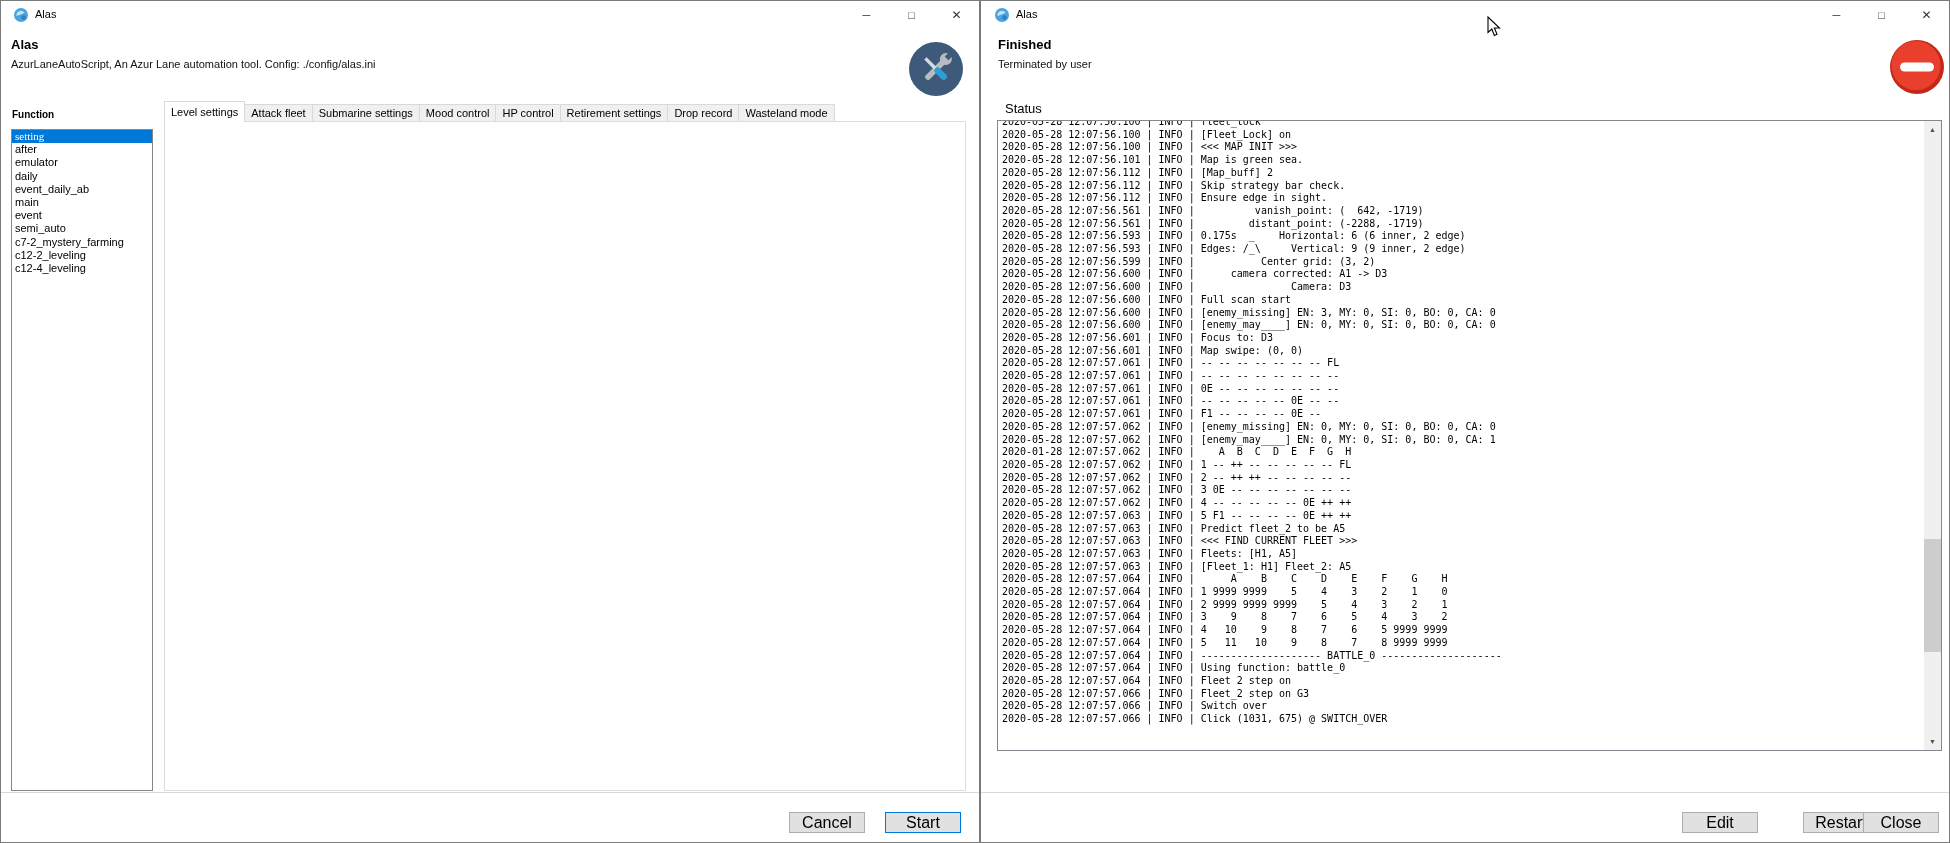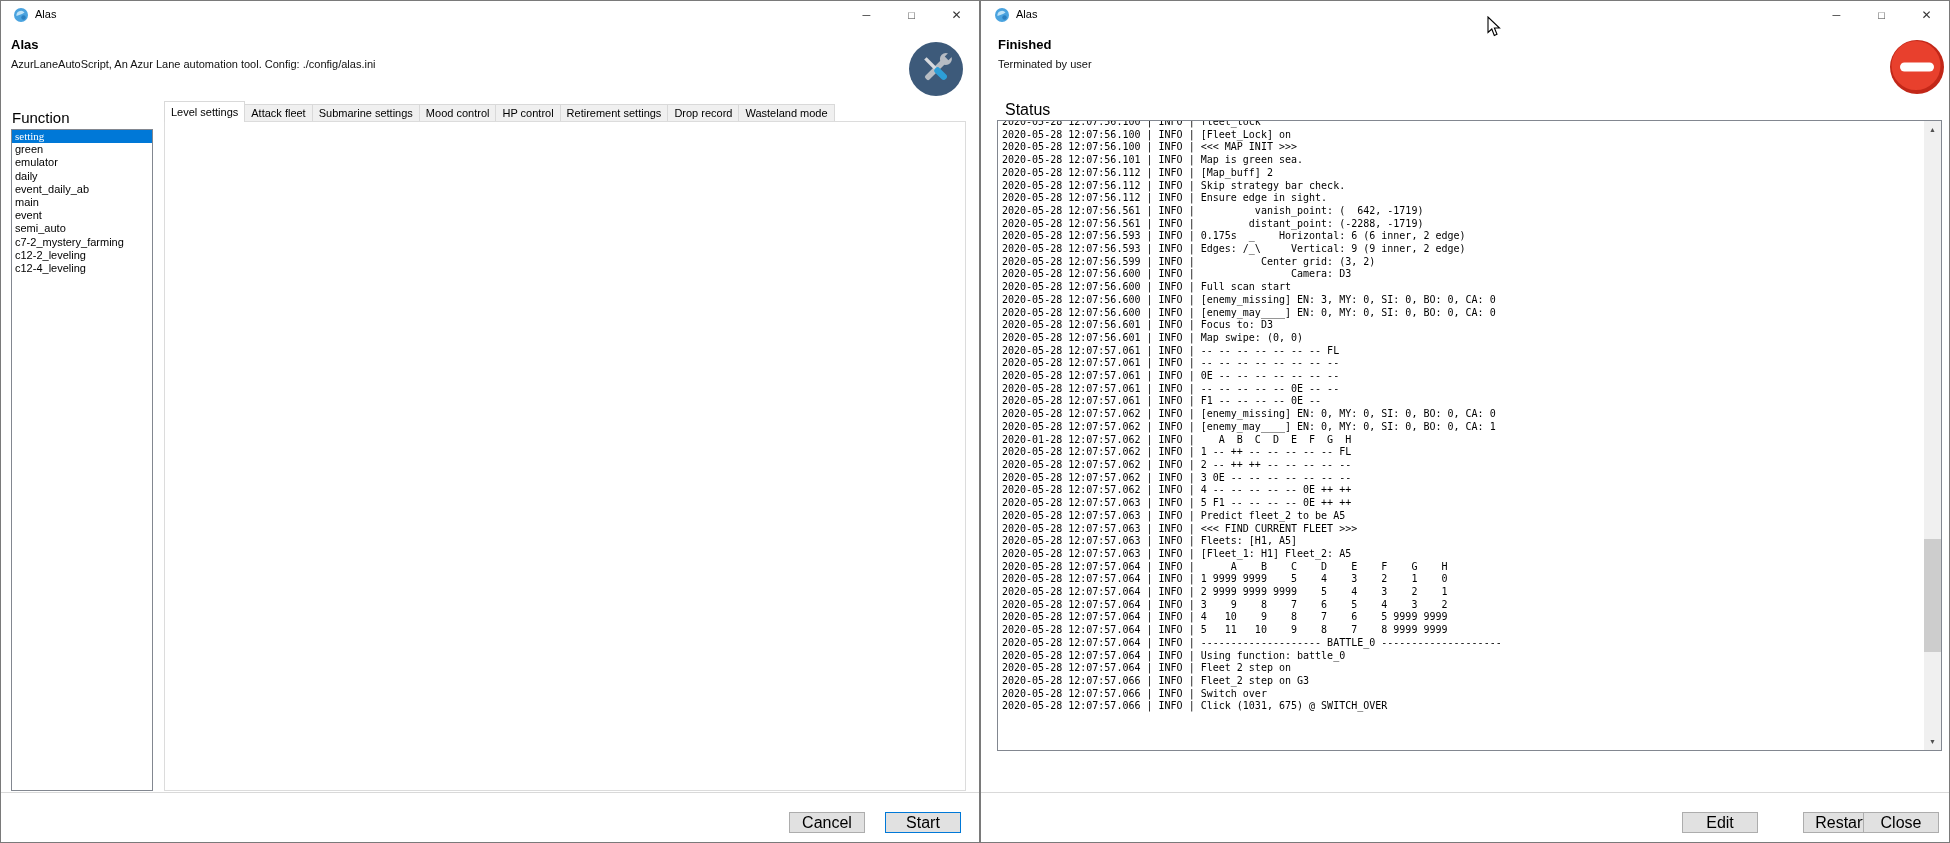--- a/index.html
+++ b/index.html
@@ -12,21 +12,21 @@
   .tbtitle{position:absolute;left:34px;top:7px;font-size:11px;color:#000;}
   .tbtns{position:absolute;right:0;top:0;display:flex;}
   .tbtn{width:45px;height:28px;display:flex;align-items:center;justify-content:center;
         font-size:11px;color:#333;cursor:default;}
   .tbtn.close-btn{font-size:12px;}
   
   .hdr-title{position:absolute;font-size:13px;font-weight:bold;}
   .hdr-sub{position:absolute;font-size:11px;color:#111;}
   .bigicon{position:absolute;width:56px;height:56px;}
   
-  .func-label{position:absolute;left:11px;top:108px;font-size:15px;font-weight:normal;}
+  .func-label{position:absolute;left:11px;top:108px;font-size:10px;font-weight:bold;}
   .listbox{position:absolute;left:10px;top:128px;width:142px;height:662px;background:#fff;
            border:1px solid #828790;box-sizing:border-box;overflow:hidden;}
   .list-item{height:13.2px;line-height:13.2px;font-size:11px;padding-left:3px;white-space:nowrap;cursor:default;}
   .list-item.selected{background:#0078d7;color:#fff;font-family:Liberation Serif, serif;}
   
   .tabstrip{position:absolute;left:163px;top:103px;display:flex;align-items:flex-end;height:18px;}
   .tab{height:17px;line-height:17px;padding:0 6px;font-size:11px;background:#f0f0f0;
        border:1px solid #d9d9d9;border-bottom:none;margin-right:-1px;white-space:nowrap;cursor:default;}
   .tab.active{background:#fff;height:20px;line-height:20px;position:relative;z-index:3;}
   .panel{position:absolute;left:163px;top:120px;width:802px;height:670px;background:#fff;
@@ -41,21 +41,21 @@
       font-size:11px;display:flex;align-items:center;padding-left:5px;cursor:default;}
   .dd .chev{position:absolute;right:7px;top:7px;width:7px;height:7px;font-size:9px;color:#444;line-height:7px;}
   .tin{position:absolute;height:19px;border:1px solid #7a7a7a;box-sizing:border-box;font-size:11px;
        padding:0 0 0 5px;font-family:"Liberation Sans",sans-serif;background:#fff;outline:none;}
   .footline{position:absolute;left:0;right:0;top:791px;height:1px;background:#d9d9d9;}
   .btn{position:absolute;top:811px;width:76px;height:21px;background:#e1e1e1;border:1px solid #adadad;
        box-sizing:border-box;font-size:16px;font-family:"Liberation Sans",sans-serif;cursor:default;
        display:flex;align-items:center;justify-content:center;padding:0;}
   .btn.default{border-color:#0078d7;}
   
-  .status-label{position:absolute;left:24px;top:100px;font-size:16px;}
+  .status-label{position:absolute;left:24px;top:100px;font-size:13px;}
   .logbox{position:absolute;left:16px;top:119px;width:945px;height:631px;background:#fff;
           border:1px solid #828790;box-sizing:border-box;overflow:hidden;}
   .log-lines{margin:-5px 0 0 4px;}
   .log-line{font-family:"DejaVu Sans Mono",monospace;font-size:10px;line-height:12.7px;
             white-space:pre;color:#000;}
   .vscroll{position:absolute;top:0;right:0;bottom:0;width:17px;background:#f0f0f0;}
   .varrow{position:absolute;left:0;width:17px;height:17px;display:flex;align-items:center;
           justify-content:center;font-size:7px;color:#505050;cursor:default;}
   .vthumb{position:absolute;left:0;width:17px;background:#cdcdcd;cursor:default;}
   #cursor{position:absolute;left:1487px;top:16px;z-index:50;pointer-events:none;}
@@ -95,21 +95,21 @@
         <g transform="rotate(-45 28 28)">
           <rect x="26.3" y="13" width="3.4" height="16" fill="#d7dade"></rect>
           <rect x="24.8" y="27" width="6.4" height="15" rx="3" fill="#2d9fd8"></rect>
         </g>
       </svg>
     </span>
 
     <div class="func-label">Function</div>
     <div class="listbox">
         <div class="list-item selected">setting</div>
-        <div class="list-item">green</div>
+        <div class="list-item">after</div>
         <div class="list-item">emulator</div>
         <div class="list-item">daily</div>
         <div class="list-item">event_daily_ab</div>
         <div class="list-item">main</div>
         <div class="list-item">event</div>
         <div class="list-item">semi_auto</div>
         <div class="list-item">c7-2_mystery_farming</div>
         <div class="list-item">c12-2_leveling</div>
         <div class="list-item">c12-4_leveling</div>
       </div>
@@ -212,20 +212,21 @@
           <div class="log-line">2020-05-28 12:07:56.100 | INFO | &lt;&lt;&lt; MAP INIT &gt;&gt;&gt;</div>
           <div class="log-line">2020-05-28 12:07:56.101 | INFO | Map is green sea.</div>
           <div class="log-line">2020-05-28 12:07:56.112 | INFO | [Map_buff] 2</div>
           <div class="log-line">2020-05-28 12:07:56.112 | INFO | Skip strategy bar check.</div>
           <div class="log-line">2020-05-28 12:07:56.112 | INFO | Ensure edge in sight.</div>
           <div class="log-line">2020-05-28 12:07:56.561 | INFO |          vanish_point: (  642, -1719)</div>
           <div class="log-line">2020-05-28 12:07:56.561 | INFO |         distant_point: (-2288, -1719)</div>
           <div class="log-line">2020-05-28 12:07:56.593 | INFO | 0.175s  _    Horizontal: 6 (6 inner, 2 edge)</div>
           <div class="log-line">2020-05-28 12:07:56.593 | INFO | Edges: /_\     Vertical: 9 (9 inner, 2 edge)</div>
           <div class="log-line">2020-05-28 12:07:56.599 | INFO |           Center grid: (3, 2)</div>
+          <div class="log-line">2020-05-28 12:07:56.600 | INFO |      camera corrected: A1 -&gt; D3</div>
           <div class="log-line">2020-05-28 12:07:56.600 | INFO |                Camera: D3</div>
           <div class="log-line">2020-05-28 12:07:56.600 | INFO | Full scan start</div>
           <div class="log-line">2020-05-28 12:07:56.600 | INFO | [enemy_missing] EN: 3, MY: 0, SI: 0, BO: 0, CA: 0</div>
           <div class="log-line">2020-05-28 12:07:56.600 | INFO | [enemy_may____] EN: 0, MY: 0, SI: 0, BO: 0, CA: 0</div>
           <div class="log-line">2020-05-28 12:07:56.601 | INFO | Focus to: D3</div>
           <div class="log-line">2020-05-28 12:07:56.601 | INFO | Map swipe: (0, 0)</div>
           <div class="log-line">2020-05-28 12:07:57.061 | INFO | -- -- -- -- -- -- -- FL</div>
           <div class="log-line">2020-05-28 12:07:57.061 | INFO | -- -- -- -- -- -- -- --</div>
           <div class="log-line">2020-05-28 12:07:57.061 | INFO | 0E -- -- -- -- -- -- --</div>
           <div class="log-line">2020-05-28 12:07:57.061 | INFO | -- -- -- -- -- 0E -- --</div>

